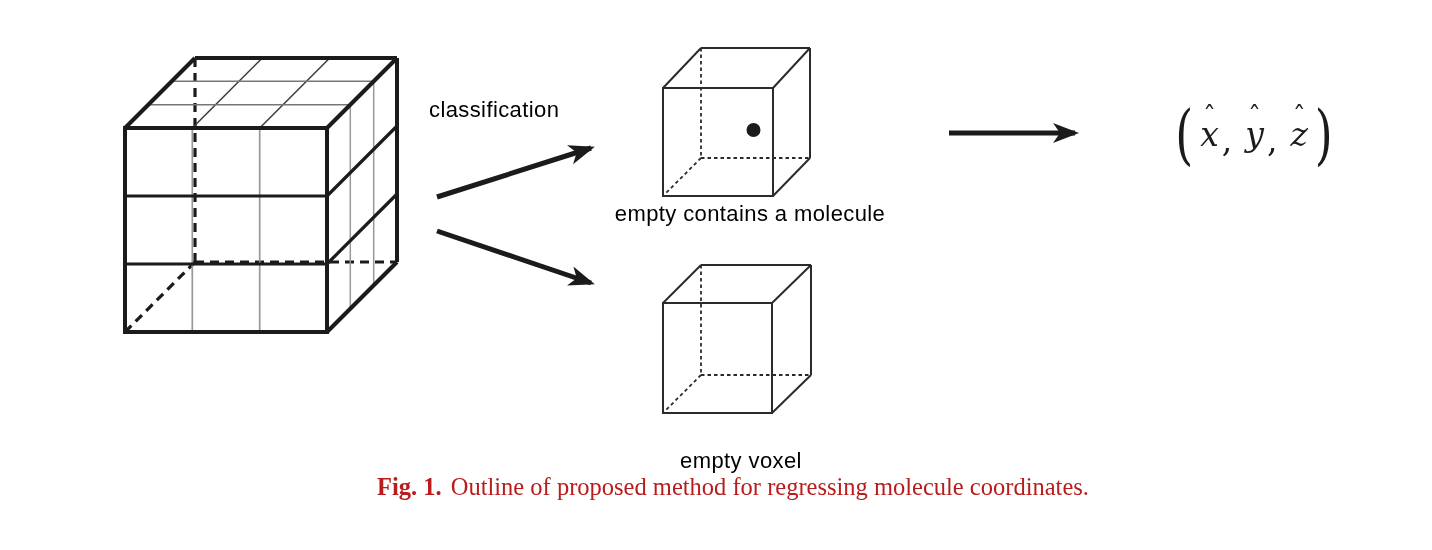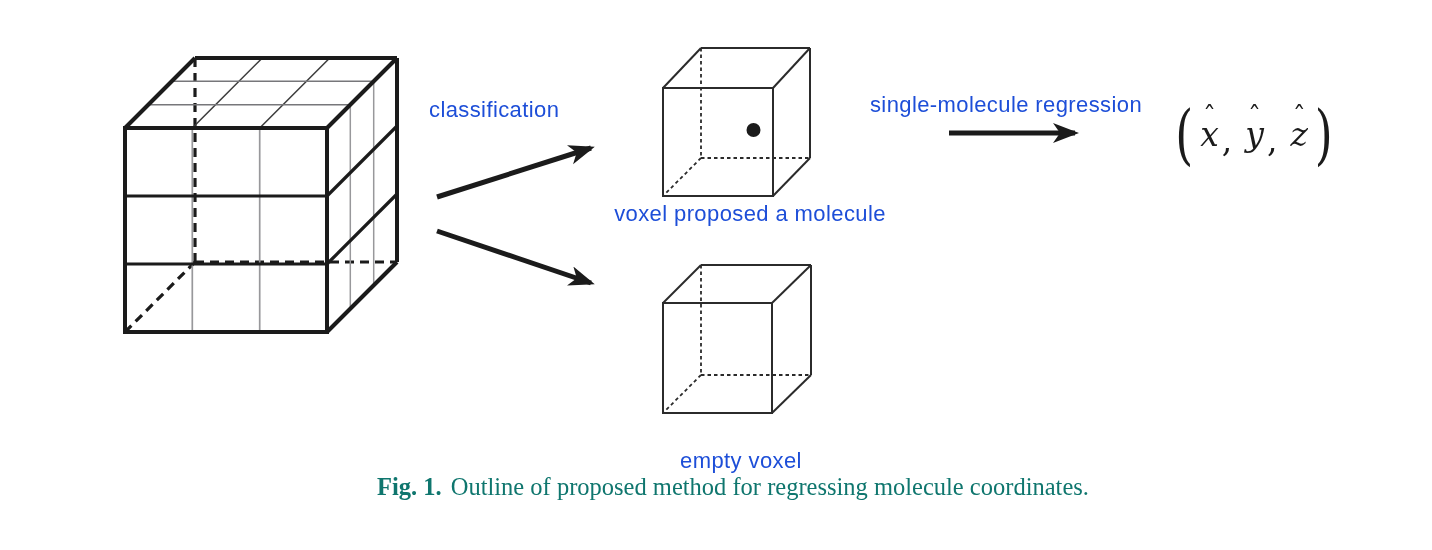--- a/index.html
+++ b/index.html
@@ -8,21 +8,21 @@
     width: 1432px;
     height: 550px;
     background: #ffffff;
     overflow: hidden;
     font-family: "Liberation Sans", sans-serif;
   }
   .figure svg { position: absolute; left: 0; top: 0; }
 
   .diagram-label {
     position: absolute;
-    color: #1d4ed8;
+    color: #000000;
     font-size: 22px;
     letter-spacing: 0.4px;
     white-space: nowrap;
     line-height: 1.2;
   }
   .centered { transform: translateX(-50%); }
 
   
   .math {
     position: absolute;
@@ -69,21 +69,21 @@
   }
 
   .caption {
     position: absolute;
     left: 733px;
     top: 473px;
     transform: translateX(-50%);
     white-space: nowrap;
     font-family: "Liberation Serif", serif;
     font-size: 24.5px;
-    color: #0f766e;
+    color: #b91c1c;
   }
   .caption .tag { font-weight: bold; margin-right: 9px; }
 </style>
 </head>
 <body>
 
 <div class="figure">
 
   <svg width="1432" height="550" viewBox="0 0 1432 550">
     <defs>
@@ -168,25 +168,24 @@
         <line x1="811" y1="265" x2="811" y2="375"></line>
         <line x1="811" y1="375" x2="772" y2="413"></line>
       </g>
     </g>
 
     <line x1="949" y1="133" x2="1075" y2="133" stroke="#1b1b1b" stroke-width="5" marker-end="url(#ah)"></line>
   </svg>
 
   <div class="diagram-label" style="left:429px; top:97px;">classification</div>
 
-  <div class="diagram-label centered" style="left:750px; top:201px;">voxel proposed a molecule</div>
+  <div class="diagram-label centered" style="left:750px; top:201px;">empty contains a molecule</div>
 
   <div class="diagram-label centered" style="left:741px; top:448px;">empty voxel</div>
 
-  <div class="diagram-label centered" style="left:1006px; top:92px;">single-molecule regression</div>
 
   <div class="math">
     <span class="paren open">(</span>
     <span class="mvar"><span class="hat">ˆ</span><span>x</span></span>
     <span class="mcomma">,</span>
     <span class="mvar"><span class="hat">ˆ</span><span>y</span></span>
     <span class="mcomma">,</span>
     <span class="mvar"><span class="hat">ˆ</span><span>z</span></span>
     <span class="paren close">)</span>
   </div>

